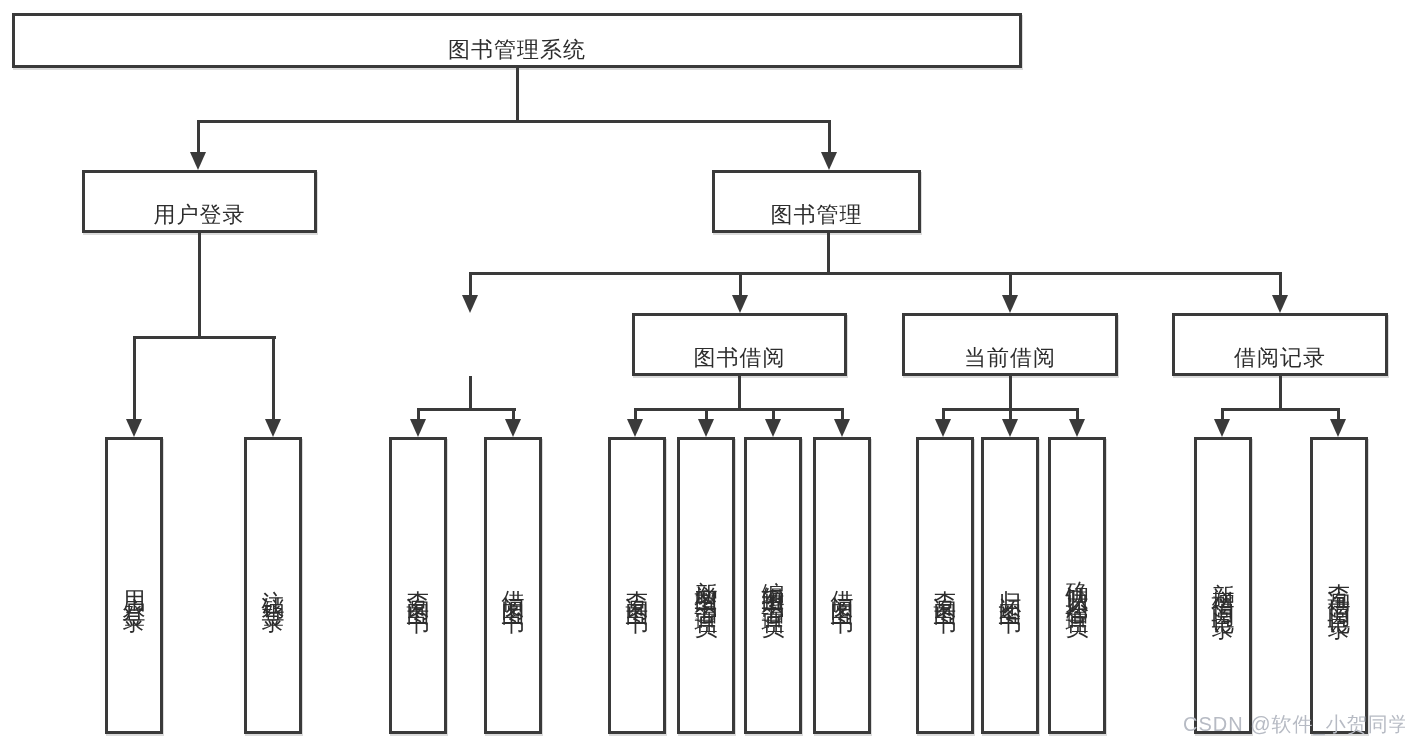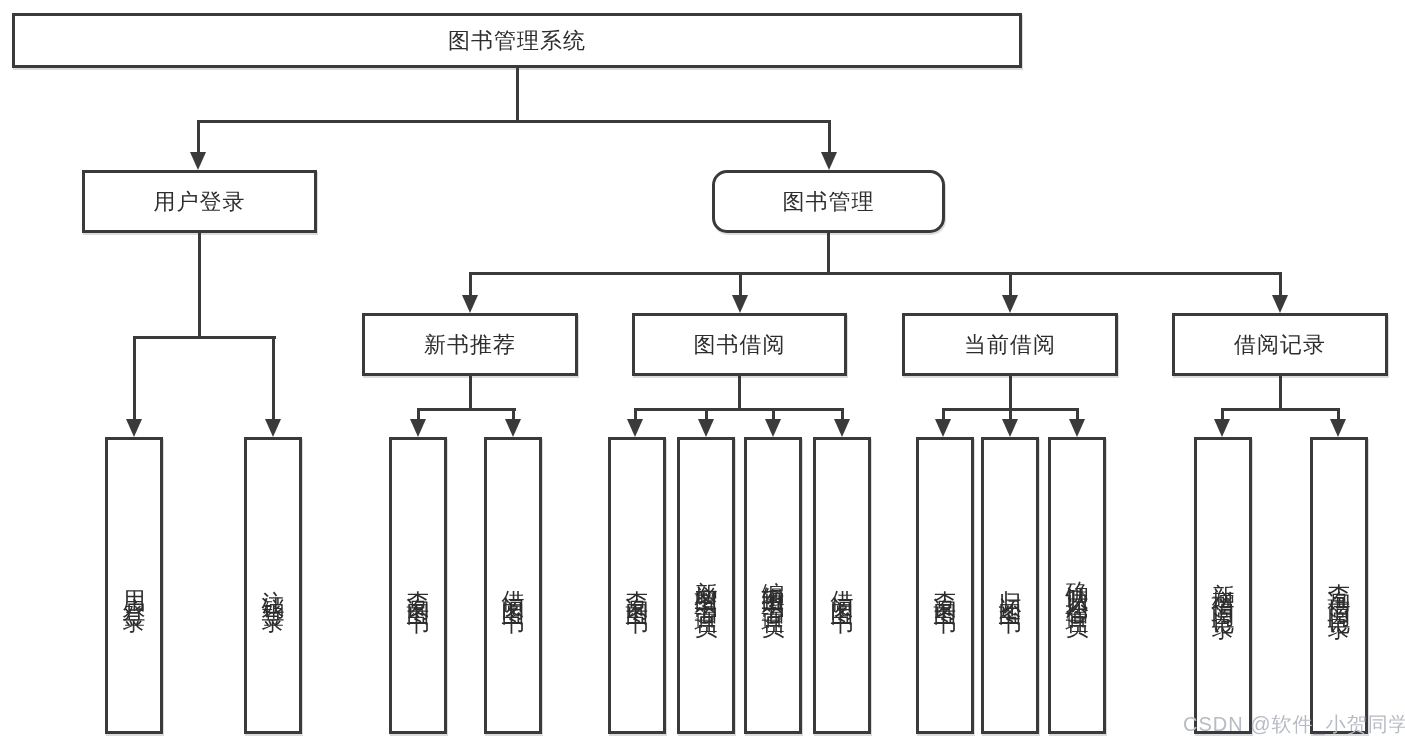--- a/index.html
+++ b/index.html
@@ -15,21 +15,21 @@
     background: #ffffff;
     overflow: hidden;
   }
   
   .box {
     position: absolute;
     box-sizing: border-box;
     border: 3px solid #3a3a3a;
     background: #ffffff;
     display: flex;
-    align-items: center;
+    align-items: flex-end;
     justify-content: center;
     font-size: 22px;
     color: #2d2d2d;
     letter-spacing: 1px;
     box-shadow: 1px 2px 0 rgba(60,60,60,0.18);
   }
   
   .vbox {
     position: absolute;
     box-sizing: border-box;
@@ -88,21 +88,21 @@
   <div class="line" style="left:516px; top:68px; width:3px; height:52px;"></div>
   <div class="line" style="left:197px; top:120px; width:634px; height:3px;"></div>
   <div class="line" style="left:197px; top:120px; width:3px; height:32px;"></div>
   <div class="arrow" style="left:190px; top:152px;"></div>
   <div class="line" style="left:828px; top:120px; width:3px; height:32px;"></div>
   <div class="arrow" style="left:821px; top:152px;"></div>
 
   <div class="box" style="left:82px; top:170px; width:235px; height:63px;">
     <span>用户登录</span>
   </div>
-  <div class="box" style="left:712px; top:170px; width:233px; height:63px;border-radius:15px;">
+  <div class="box" style="left:712px; top:170px; width:209px; height:63px;">
     <span>图书管理</span>
   </div>
 
   <div class="line" style="left:198px; top:233px; width:3px; height:103px;"></div>
   <div class="line" style="left:133px; top:336px; width:143px; height:3px;"></div>
   <div class="line" style="left:133px; top:336px; width:3px; height:83px;"></div>
   <div class="arrow" style="left:126px; top:419px;"></div>
   <div class="line" style="left:272px; top:336px; width:3px; height:83px;"></div>
   <div class="arrow" style="left:265px; top:419px;"></div>
 
@@ -110,23 +110,20 @@
   <div class="line" style="left:469px; top:272px; width:813px; height:3px;"></div>
   <div class="line" style="left:469px; top:272px; width:3px; height:23px;"></div>
   <div class="arrow" style="left:462px; top:295px;"></div>
   <div class="line" style="left:739px; top:272px; width:3px; height:23px;"></div>
   <div class="arrow" style="left:732px; top:295px;"></div>
   <div class="line" style="left:1009px; top:272px; width:3px; height:23px;"></div>
   <div class="arrow" style="left:1002px; top:295px;"></div>
   <div class="line" style="left:1279px; top:272px; width:3px; height:23px;"></div>
   <div class="arrow" style="left:1272px; top:295px;"></div>
 
-  <div class="box" style="left:362px; top:313px; width:216px; height:63px;">
-    <span>新书推荐</span>
-  </div>
   <div class="box" style="left:632px; top:313px; width:215px; height:63px;">
     <span>图书借阅</span>
   </div>
   <div class="box" style="left:1172px; top:313px; width:216px; height:63px;">
     <span>借阅记录</span>
   </div>
   <div class="box" style="left:902px; top:313px; width:216px; height:63px;">
     <span>当前借阅</span>
   </div>
 

